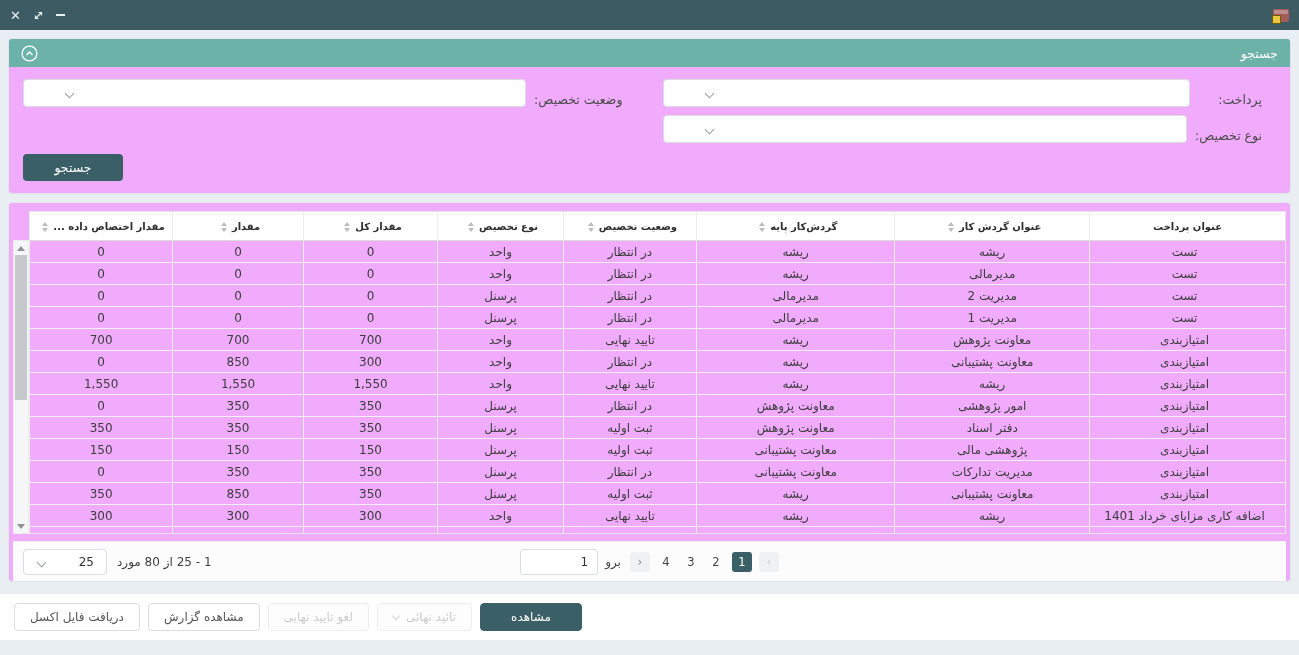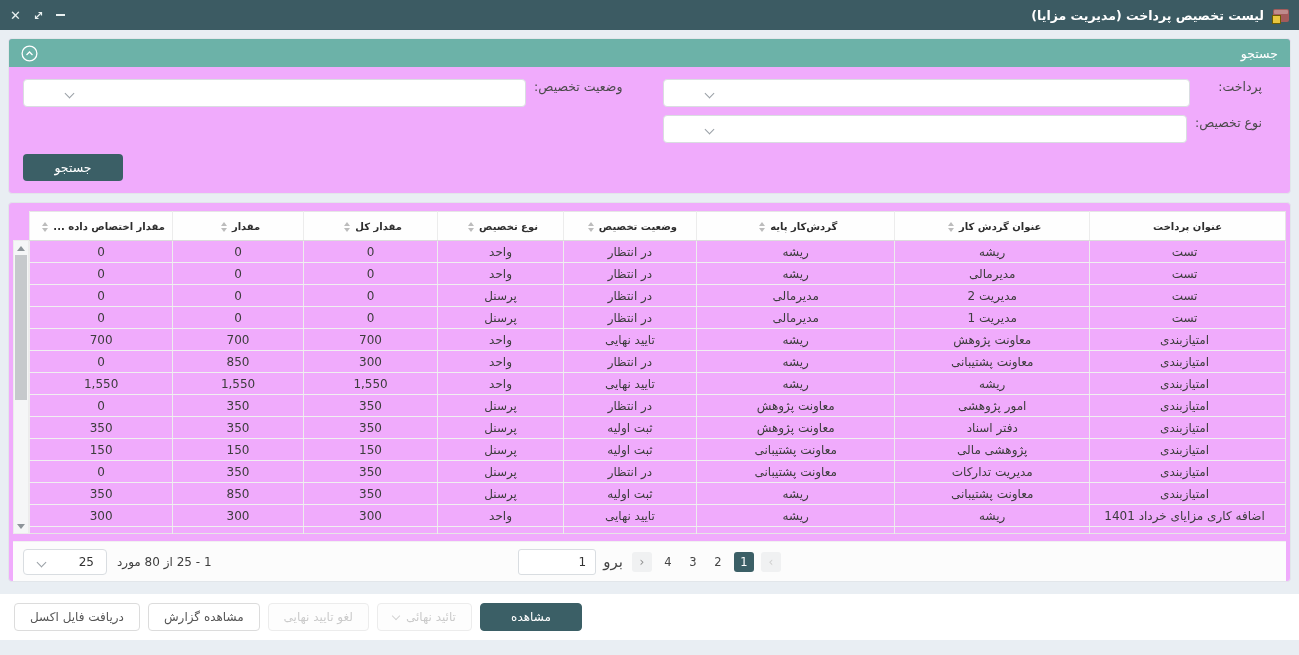--- a/index.html
+++ b/index.html
@@ -18,21 +18,21 @@
   .win-btn { color:#e9f1f1; font-size:13px; line-height:1; cursor:pointer; display:flex; align-items:center; }
   .min-glyph { display:inline-block; width:9px; height:2px; background:#e9f1f1; }
   
   .panel { margin:8px 8px 0; background:#f0abfc; border:1px solid #e2e6ea; border-radius:4px; overflow:hidden; }
   .panel-header { height:28px; background:#6cb2a8; display:flex; align-items:center; padding:0 12px; color:#fff; }
   .panel-header .hdr-label { font-size:12.5px; }
   .panel-header .collapse { margin-right:auto; cursor:pointer; display:flex; }
   
   .search-body { padding:12px 14px 12px; }
   .form-grid { display:grid; grid-template-columns:1fr 1fr; column-gap:26px; row-gap:8px; }
-  .field { display:flex; align-items:flex-start; }
+  .field { display:flex; align-items:flex-end; }
   .field-label { min-width:86px; color:#4a4a4a; text-align:right; padding-left:8px; padding-right:14px; white-space:nowrap; }
   .select-box { flex:1; height:28px; background:#fff; border:1px solid #d9dde1; border-radius:4px; position:relative; cursor:pointer; }
   .chev { position:absolute; left:42px; top:10px; width:7px; height:7px; border-left:1.4px solid #9aa0a6; border-bottom:1.4px solid #9aa0a6; transform:rotate(-45deg); }
   .btn-row { text-align:left; margin-top:11px; }
   .btn-search { width:100px; height:27px; background:#3b5f66; color:#fff; border:none; border-radius:4px; font-size:12.5px; cursor:pointer; font-family:inherit; }
   
   .results-body { padding:8px 4px 0; }
   .table-zone { display:flex; align-items:stretch; }
   .grid-wrap { flex:1; overflow:hidden; }
   table { width:100%; border-collapse:collapse; table-layout:fixed; font-size:12px; border:1px solid #e6e6e6; }
@@ -62,38 +62,37 @@
   .range-text { color:#3e3e3e; font-size:12px; }
   .pagesize-box { width:84px; height:26px; border:1px solid #d9dde1; border-radius:4px; background:#fff; position:relative;
                   display:flex; align-items:center; justify-content:flex-start; padding-right:12px; font-size:12px; color:#333; cursor:pointer; }
   .pagesize-box .chev { left:14px; top:9px; }
   .pager { display:flex; align-items:center; gap:7px; }
   .arrow-box { width:20px; height:20px; background:#f0f1f2; border-radius:3px; display:flex; align-items:center; justify-content:center;
                font-size:12px; color:#8f8f8f; cursor:pointer; }
   .arrow-box.disabled { color:#cfcfcf; cursor:default; }
   .page { min-width:18px; height:20px; display:flex; align-items:center; justify-content:center; font-size:11.5px; color:#444; cursor:pointer; border-radius:3px; padding:0 2px; }
   .page.active { background:#3b5f66; color:#fff; width:20px; }
-  .goto-label { font-size:15px; color:#444; margin-right:2px; }
+  .goto-label { font-size:12px; color:#444; margin-right:2px; }
   .goto-input { width:78px; height:26px; border:1px solid #d9dde1; border-radius:3px; padding:0 9px; font-size:12px; color:#333;
                 font-family:inherit; direction:rtl; }
   
   .actionbar { margin-top:12px; background:#fff; height:46px; display:flex; align-items:center; justify-content:flex-end;
                gap:8px; padding:0 14px; }
   .btn { height:28px; padding:0 15px; border-radius:4px; font-size:12px; background:#fff; border:1px solid #dcdcdc;
          color:#555; cursor:pointer; font-family:inherit; display:flex; align-items:center; gap:7px; }
   .btn.disabled { color:#cbcbcb; border-color:#ececec; background:#fdfdfd; cursor:default; }
   .btn.primary { background:#3b5f66; color:#fff; border:1px solid #3b5f66; min-width:102px; justify-content:center; }
   .dd-chev { width:6px; height:6px; border-left:1.3px solid #d2d2d2; border-bottom:1.3px solid #d2d2d2; transform:rotate(-45deg); margin-top:-3px; }
 </style>
 </head>
 <body>
 
 <div class="titlebar">
   <span class="app-icon"></span>
-  <span class="win-title">لیست تخصیص پرداخت (مدیریت مزایا)</span>
   <span class="win-controls">
     <span class="win-btn">✕</span>
     <span class="win-btn">
       <svg width="11" height="11" viewBox="0 0 11 11" fill="none" stroke="#e9f1f1" stroke-width="1.2">
         <path d="M2.5 8.5 L8.5 2.5"></path>
           <path d="M5.5 2.5 H8.5 V5.5"></path>
           <path d="M2.5 5.5 V8.5 H5.5"></path>
       </svg>
     </span>
     <span class="win-btn">

